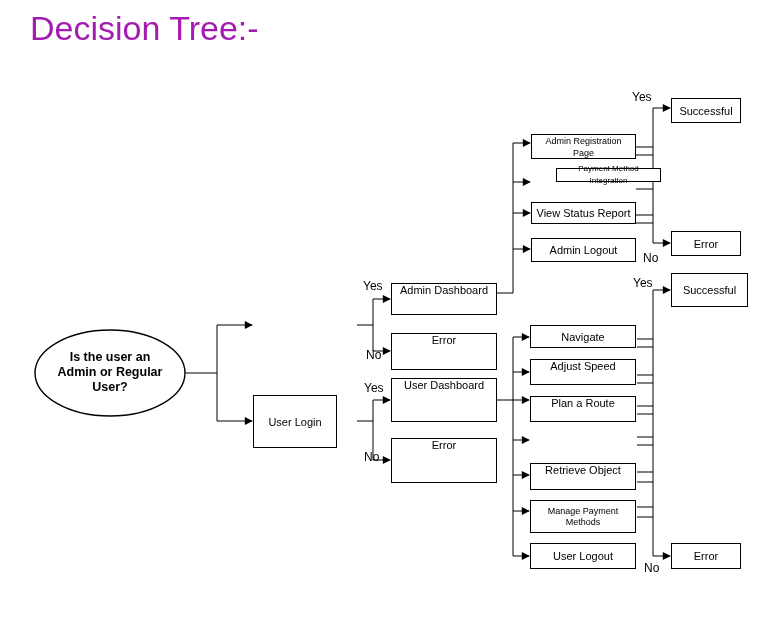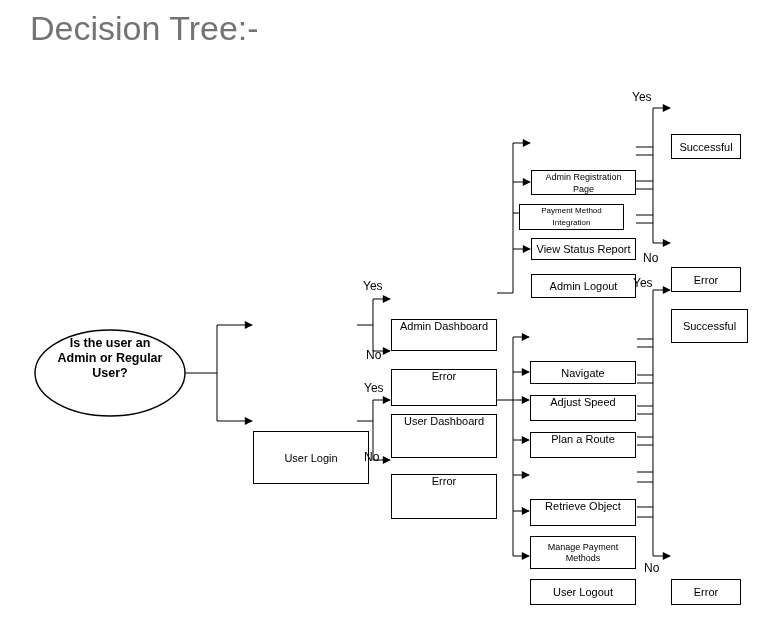--- a/index.html
+++ b/index.html
@@ -3,33 +3,33 @@
 <meta charset="utf-8">
 <style>
   html,body{margin:0;padding:0;background:#ffffff;}
   #canvas{
     position:relative;width:768px;height:626px;background:#ffffff;
     font-family:"Liberation Sans","DejaVu Sans",sans-serif;color:#000;
     overflow:hidden;
   }
   #title{
     position:absolute;left:30px;top:8px;font-size:34px;line-height:40px;
-    color:#737373;letter-spacing:0px;white-space:nowrap;
+    color:#a21caf;letter-spacing:0px;white-space:nowrap;
   }
   svg.wires{position:absolute;left:0;top:0;}
   .node{
     position:absolute;box-sizing:border-box;background:#ffffff;
     border:1px solid #000;display:flex;align-items:center;justify-content:center;
-    text-align:center;font-size:11px;line-height:12px;padding:1px 2px;margin-top:36px;
+    text-align:center;font-size:11px;line-height:12px;padding:1px 2px;
   }
   .node.top{align-items:flex-start;padding-top:0;}
   .fs9{font-size:9px;}
   .fs8{font-size:8px;}
   .ellipse-label{
-    position:absolute;left:49px;top:336px;width:122px;
+    position:absolute;left:49px;top:350px;width:122px;
     font-weight:bold;font-size:12.5px;line-height:15px;text-align:center;
   }
   .edge-label{
     position:absolute;font-size:12px;line-height:12px;white-space:nowrap;
   }
 </style>
 </head>
 <body>
 
 <div id="canvas">
@@ -80,29 +80,29 @@
 
       <path d="M653,290 V556"></path>
       <path d="M653,290 H670" marker-end="url(#arrow)"></path>
       <path d="M653,556 H670" marker-end="url(#arrow)"></path>
       <path d="M637,339 H653 M637,347 H653 M637,375 H653 M637,383 H653 M637,406 H653 M637,414 H653 M637,437 H653 M637,445 H653 M637,472 H653 M637,482 H653 M637,507 H653 M637,517 H653"></path>
     </g>
   </svg>
 
   <div class="ellipse-label">Is the user an Admin or Regular User?</div>
 
-  <div class="node" style="left:253px;top:395px;width:116px;height:53px">User Login</div>
+  <div class="node" style="left:253px;top:395px;width:84px;height:53px">User Login</div>
 
   <div class="node top" style="left:391px;top:283px;width:106px;height:32px">Admin Dashboard</div>
   <div class="node top" style="left:391px;top:333px;width:106px;height:37px">Error</div>
   <div class="node top" style="left:391px;top:378px;width:106px;height:44px">User Dashboard</div>
   <div class="node top" style="left:391px;top:438px;width:106px;height:45px">Error</div>
 
   <div class="node fs9" style="left:531px;top:134px;width:105px;height:25px">Admin Registration Page</div>
-  <div class="node fs8" style="left:519px;top:168px;width:105px;height:26px">Payment Method Integration</div>
+  <div class="node fs8" style="left:556px;top:168px;width:105px;height:14px">Payment Method Integration</div>
   <div class="node" style="left:531px;top:202px;width:105px;height:22px">View Status Report</div>
   <div class="node" style="left:531px;top:238px;width:105px;height:24px">Admin Logout</div>
 
   <div class="node" style="left:671px;top:98px;width:70px;height:25px">Successful</div>
   <div class="node" style="left:671px;top:231px;width:70px;height:25px">Error</div>
 
   <div class="node" style="left:530px;top:325px;width:106px;height:23px">Navigate</div>
   <div class="node top" style="left:530px;top:359px;width:106px;height:26px">Adjust Speed</div>
   <div class="node top" style="left:530px;top:396px;width:106px;height:26px">Plan a Route</div>
   <div class="node top" style="left:530px;top:463px;width:106px;height:27px">Retrieve Object</div>

